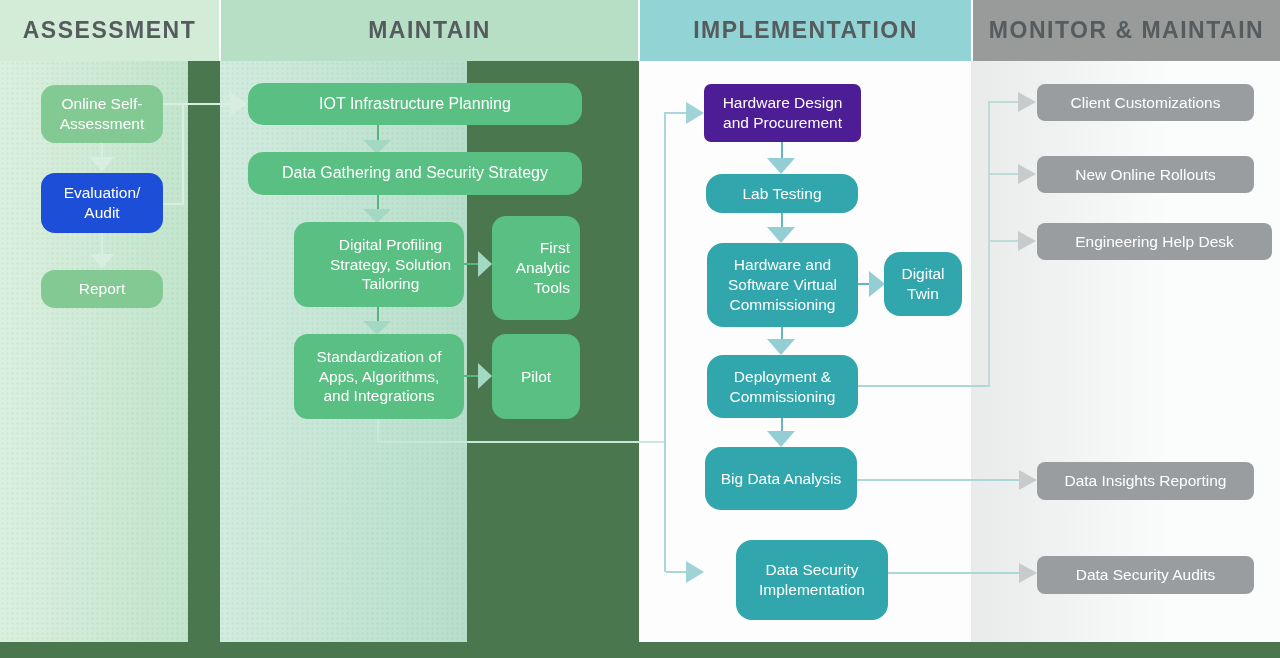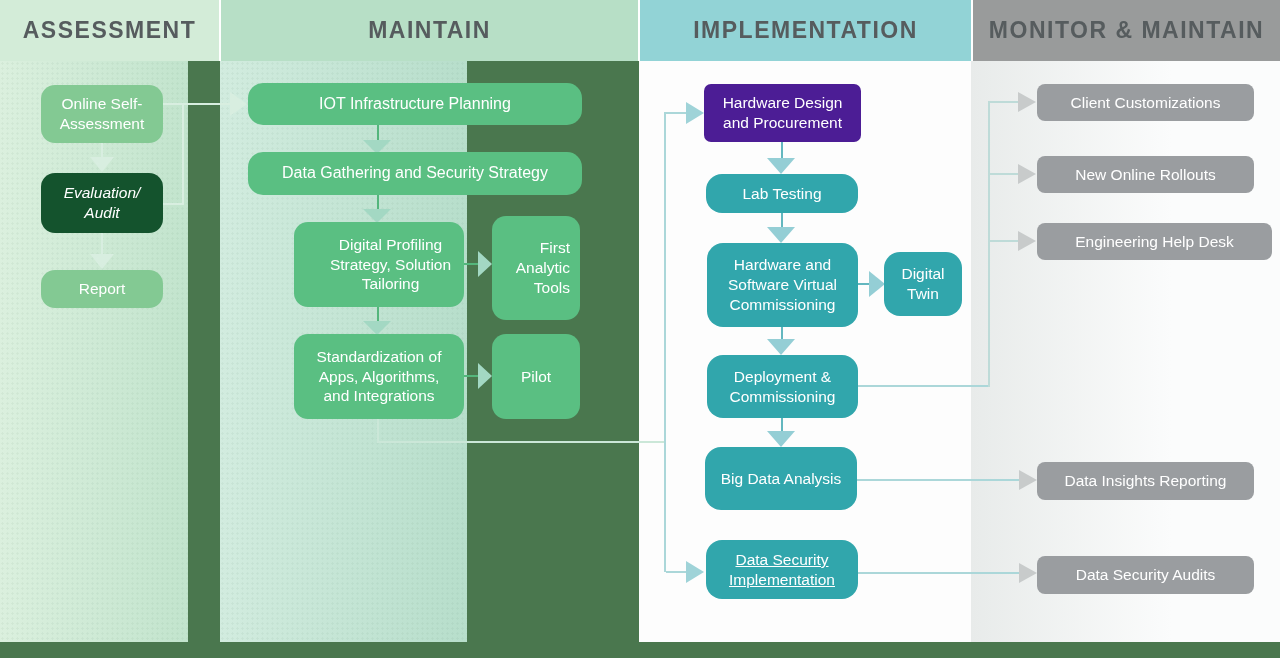--- a/index.html
+++ b/index.html
@@ -43,21 +43,21 @@
   #n-p4{left:492px;top:216px;width:88px;height:104px;text-align:right;}
   #n-p5{left:294px;top:334px;width:170px;height:85px;}
   #n-p6{left:492px;top:334px;width:88px;height:85px;}
 
   #n-i1{left:704px;top:84px;width:157px;height:58px;}
   #n-i2{left:706px;top:174px;width:152px;height:39px;}
   #n-i3{left:707px;top:243px;width:151px;height:84px;}
   #n-i4{left:884px;top:252px;width:78px;height:64px;}
   #n-i5{left:707px;top:355px;width:151px;height:63px;}
   #n-i6{left:705px;top:447px;width:152px;height:63px;}
-  #n-i7{left:706px;top:540px;width:152px;height:59px;text-decoration:underline;}
+  #n-i7{left:736px;top:540px;width:152px;height:80px;}
 
   #n-m1{left:1037px;top:84px;width:217px;height:37px;}
   #n-m2{left:1037px;top:156px;width:217px;height:37px;}
   #n-m3{left:1037px;top:223px;width:235px;height:37px;}
   #n-m4{left:1037px;top:462px;width:217px;height:38px;}
   #n-m5{left:1037px;top:556px;width:217px;height:38px;}
 
   
   .ln{position:absolute;}
   .ln-g{background:#d8eee0;}    
@@ -196,21 +196,21 @@
   <div class="ln ln-m" id="e-br2-ln"></div>
   <div class="tri tri-r-m" id="e-br2-arr"></div>
   <div class="ln ln-m" id="e-br3-ln"></div>
   <div class="tri tri-r-m" id="e-br3-arr"></div>
   <div class="ln ln-tl" id="e-bd-route"></div>
   <div class="tri tri-r-m" id="e-bd-arr"></div>
   <div class="ln ln-tl" id="e-ds-route"></div>
   <div class="tri tri-r-m" id="e-ds-arr"></div>
 
   <div class="box" id="n-a1" style="background-color: rgb(131, 201, 147);">Online Self-Assessment</div>
-  <div class="box" id="n-a2" style="background-color: #14532d; font-style: italic;">Evaluation/ Audit</div>
+  <div class="box" id="n-a2" style="background-color: #1d4ed8;">Evaluation/ Audit</div>
   <div class="box" id="n-a3" style="background-color: rgb(131, 201, 147);">Report</div>
 
   <div class="box box-pl-wide" id="n-p1" style="background-color: rgb(90, 191, 130);">IOT Infrastructure Planning</div>
   <div class="box box-pl-wide" id="n-p2" style="background-color: rgb(90, 191, 130);">Data Gathering and Security Strategy</div>
   <div class="box" id="n-p3" style="background-color: rgb(90, 191, 130);">Digital Profiling Strategy, Solution Tailoring</div>
   <div class="box" id="n-p4" style="background-color: rgb(90, 191, 130);">First Analytic Tools</div>
   <div class="box" id="n-p5" style="background-color: rgb(90, 191, 130);">Standardization of Apps, Algorithms, and Integrations</div>
   <div class="box" id="n-p6" style="background-color: rgb(90, 191, 130);">Pilot</div>
 
   <div class="box box-impl" id="n-i1" style="background-color: #4c1d95; border-radius: 7px;">Hardware Design and Procurement</div>

